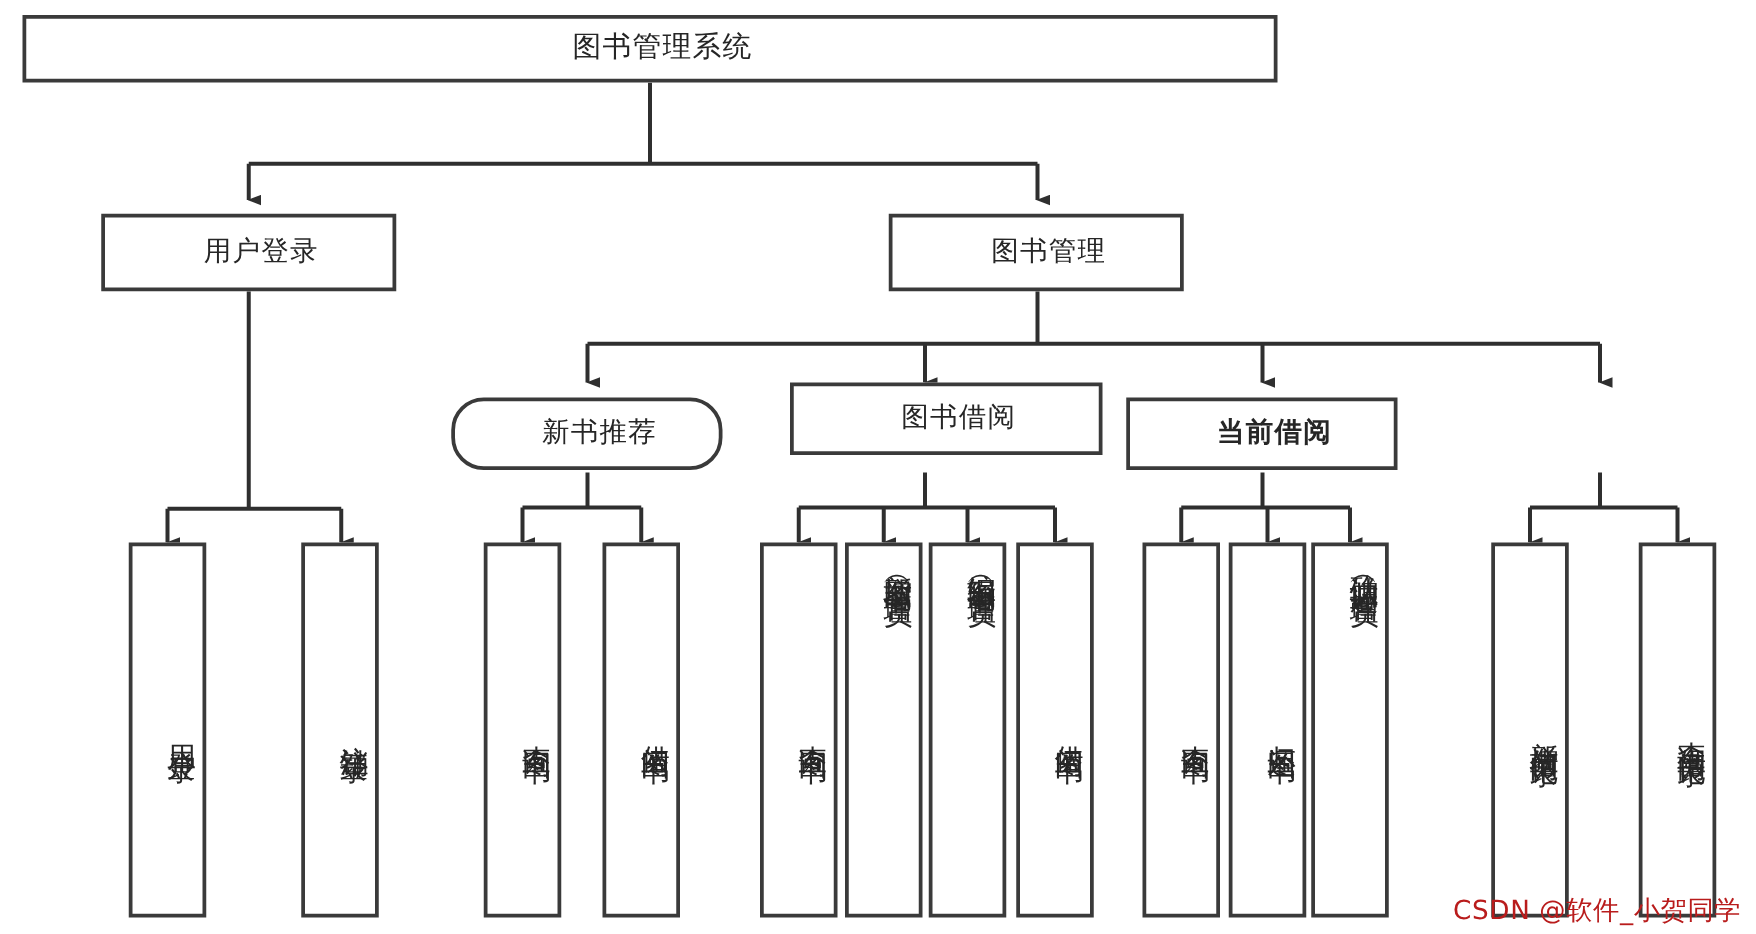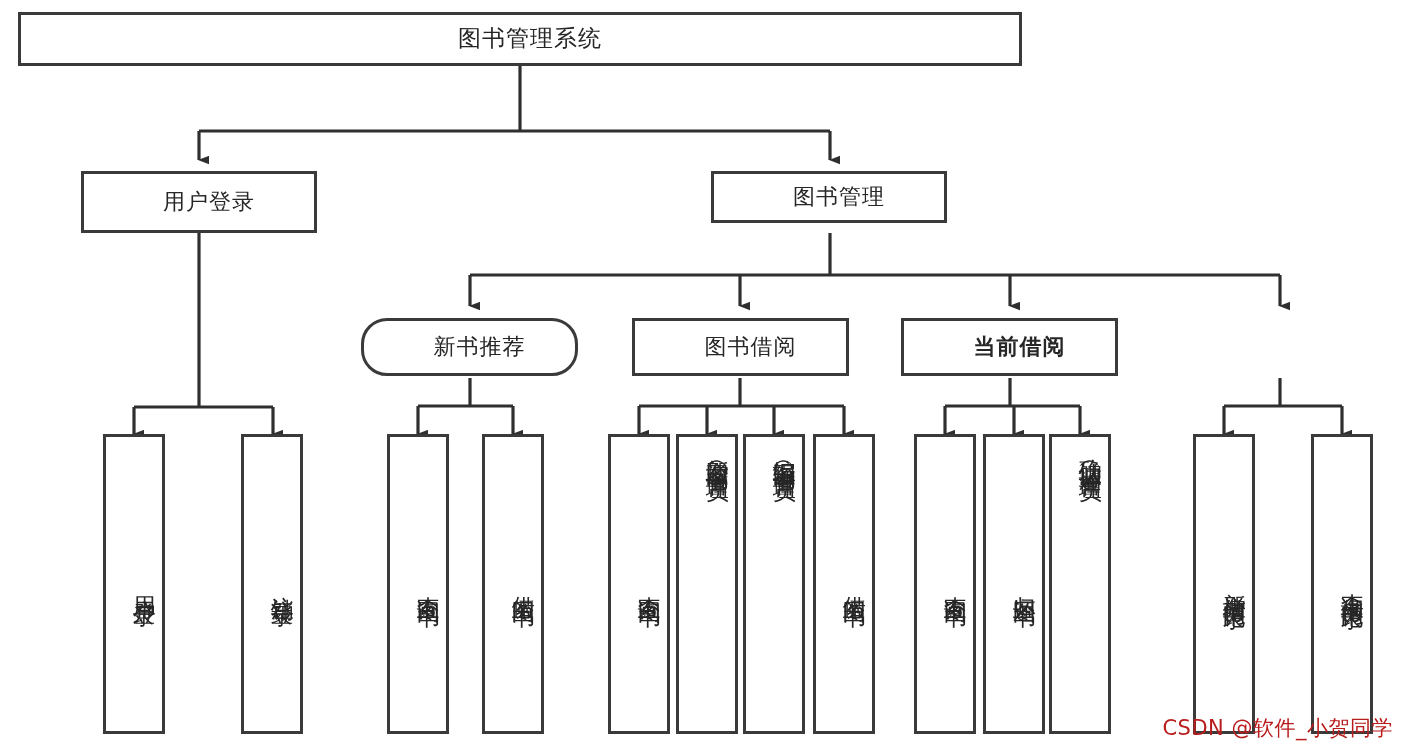--- a/index.html
+++ b/index.html
@@ -140,29 +140,29 @@
   </svg>
 
   <div class="node horiz root" style="left:18px; top:12px; width:1004px; height:54px;">
     <span class="node-label">图书管理系统</span>
   </div>
 
   <div class="node horiz" style="left:81px; top:171px; width:236px; height:62px;">
     <span class="node-label">用户登录</span>
   </div>
 
-  <div class="node horiz" style="left:711px; top:171px; width:236px; height:52px;">
+  <div class="node horiz" style="left:711px; top:171px; width:236px; height:62px;">
     <span class="node-label">图书管理</span>
   </div>
 
   <div class="node horiz" style="left:361px; top:318px; width:217px; height:58px;border-radius:26px;">
     <span class="node-label">新书推荐</span>
   </div>
 
-  <div class="node horiz" style="left:632px; top:318px; width:217px; height:58px;align-items:center;">
+  <div class="node horiz" style="left:632px; top:306px; width:250px; height:58px;align-items:center;">
     <span class="node-label">图书借阅</span>
   </div>
 
   <div class="node horiz" style="left:901px; top:318px; width:217px; height:58px;font-weight:bold;">
     <span class="node-label">当前借阅</span>
   </div>
 
 
   <div class="node vert center-text" style="left:103px; top:434px; width:62px; height:300px;">
     <span class="node-label">用户登录</span>

